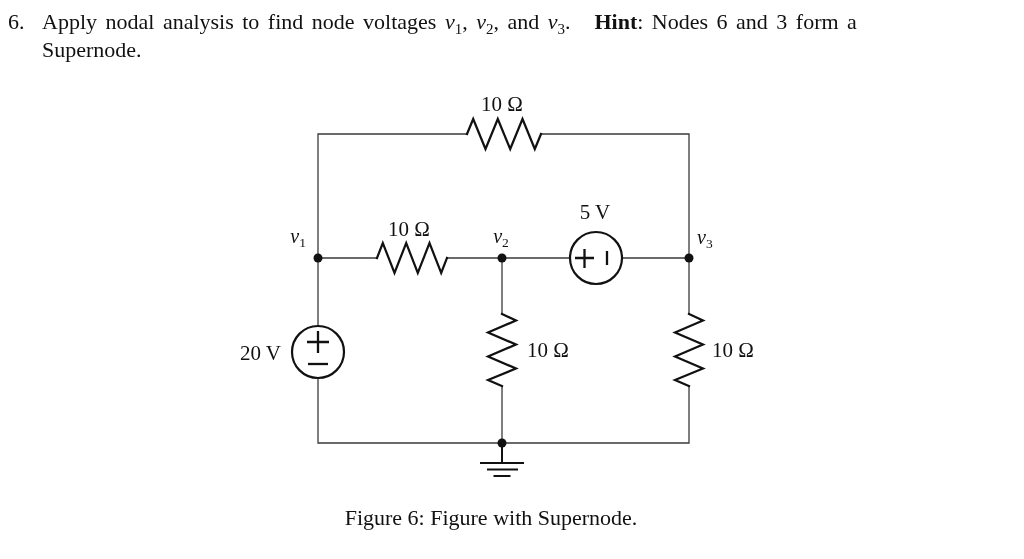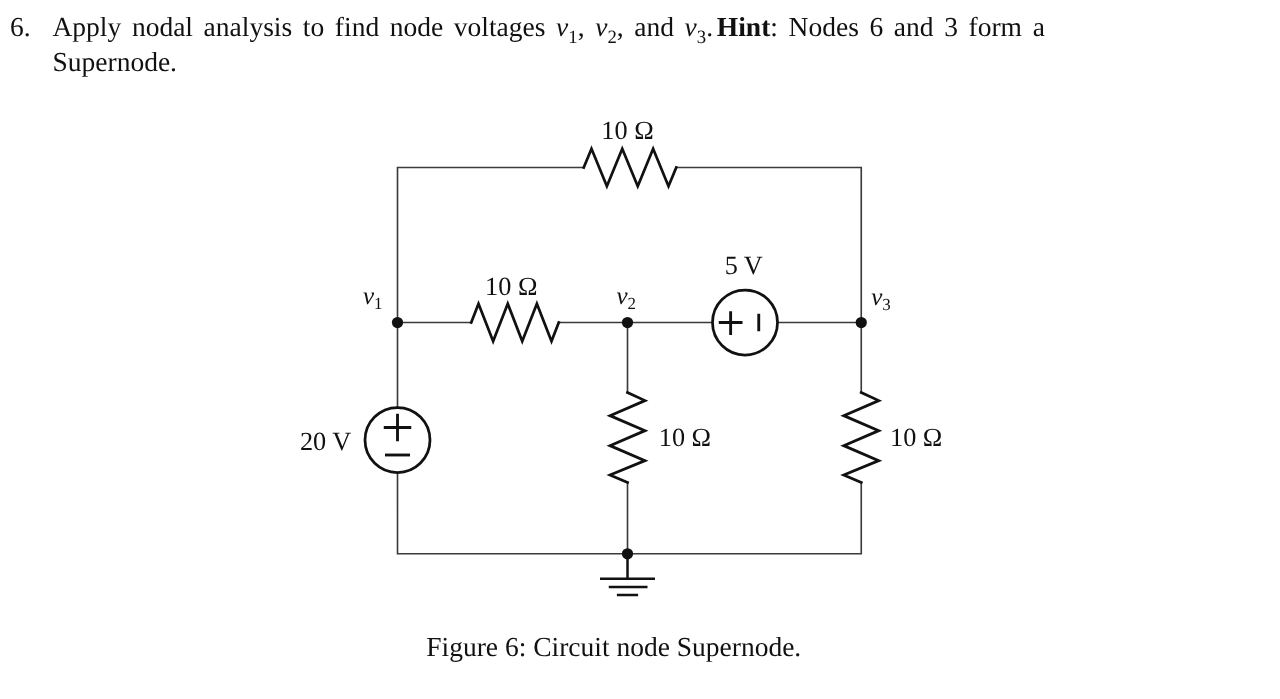--- a/index.html
+++ b/index.html
@@ -18,21 +18,21 @@
     white-space: nowrap;
     color: #111;
   }
   .line1 { word-spacing: 3px; }
   .it { font-style: italic; }
   sub {
     font-size: 15px;
     line-height: 0;
     font-style: normal;
   }
-  .hint { font-weight: 700; margin-left: 3px; }
+  .hint { font-weight: 700; margin-left: 24px; }
   .caption {
     font-size: 22px;
     text-align: center;
     color: #111;
   }
   svg { position: absolute; left: 0; top: 0; }
   svg text {
     font-family: "Liberation Serif", "DejaVu Serif", serif;
     font-size: 21px;
     fill: #111;
@@ -89,13 +89,13 @@
   <text x="527" y="357" text-anchor="start">10 Ω</text>
   <text x="712" y="357" text-anchor="start">10 Ω</text>
   <text x="595" y="219" text-anchor="middle">5 V</text>
   <text x="281" y="360" text-anchor="end">20 V</text>
 
   <text x="306" y="243" text-anchor="end"><tspan class="nodelbl">v</tspan><tspan class="nodesub" dy="4">1</tspan></text>
   <text x="501" y="243" text-anchor="middle"><tspan class="nodelbl">v</tspan><tspan class="nodesub" dy="4">2</tspan></text>
   <text x="697" y="244" text-anchor="start"><tspan class="nodelbl">v</tspan><tspan class="nodesub" dy="4">3</tspan></text>
 </svg>
 
-<div class="abs caption" style="left:0; top:505px; width:982px;">Figure 6: Circuit node Supernode.</div>
+<div class="abs caption" style="left:0; top:505px; width:982px;">Figure 6: Figure with Supernode.</div>
 
 </body></html>

